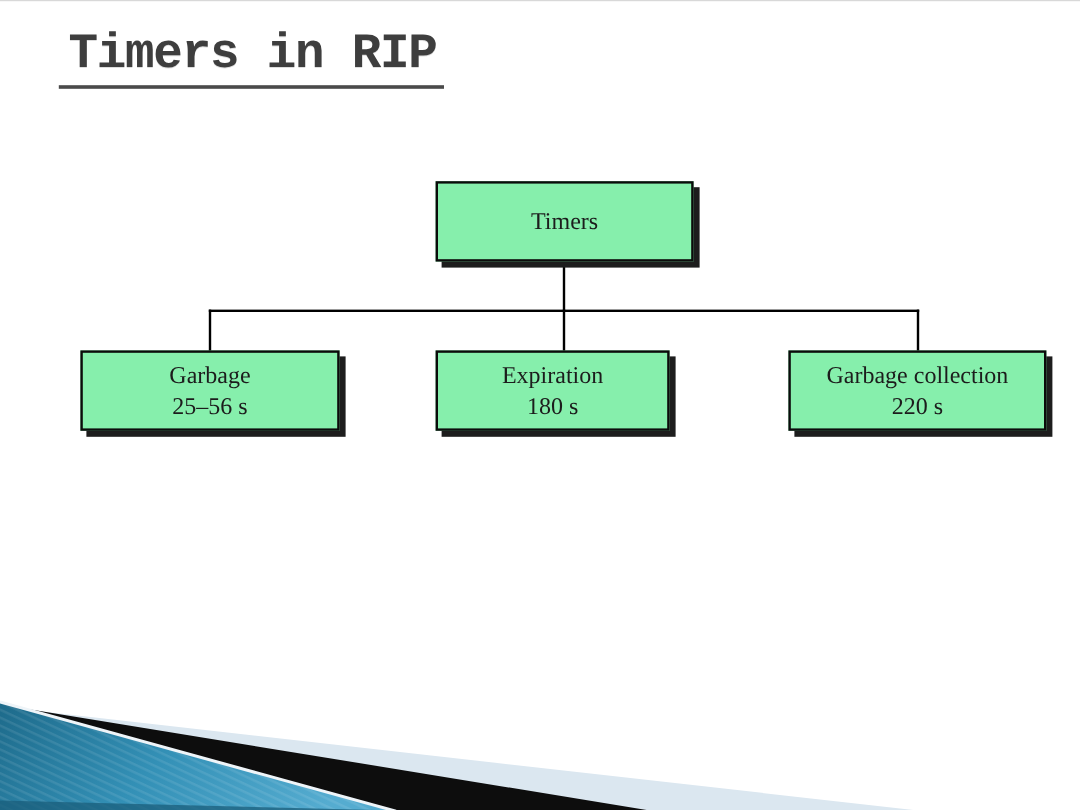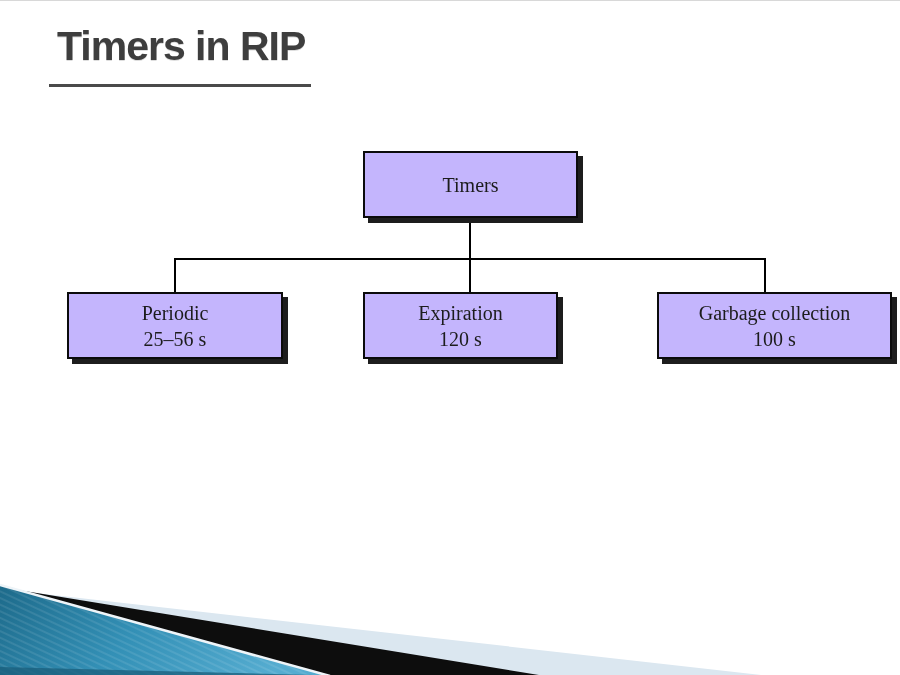--- a/index.html
+++ b/index.html
@@ -9,32 +9,32 @@
     background:#ffffff;
     overflow:hidden;
     outline:1px solid #e3e3e3;
     border-top:1px solid #d8d8d8;
     box-sizing:border-box;
     font-family:"Liberation Sans", sans-serif;
   }
   .decor{position:absolute;left:0;top:0;width:900px;height:675px;pointer-events:none;}
   .title{
     position:absolute;left:49px;top:22px;margin:0;
-    font-family:Liberation Sans, sans-serif;
+    font-family:Liberation Mono, monospace;
     font-weight:bold;font-size:41px;letter-spacing:-1px;
     color:#3e3e3e;
     border-bottom:3px solid #4a4a4a;
-    padding:0 6px 14px 8px;
+    padding:0 6px 2px 8px;
     text-shadow:0 1px 0 rgba(120,120,120,0.25);
     white-space:nowrap;
     display:inline-block;
   }
   .node{
     position:absolute;
-    background:#c4b5fd;
+    background:#86efac;
     border:2px solid #0b0b0b;
     box-shadow:5px 5px 0 0 #1d1d1d;
     display:flex;flex-direction:column;align-items:center;justify-content:center;
     font-family:"Liberation Serif", serif;
     font-size:20px;line-height:26px;color:#1c1c1c;
     text-align:center;
     box-sizing:border-box;
   }
   .node span{display:block;}
   .connector{position:absolute;background:#000000;}
@@ -71,27 +71,27 @@
   <div class="connector hline" style="left:174px;top:257px;width:592px"></div>
   <div class="connector vline" style="left:174px;top:257px;height:35px"></div>
   <div class="connector vline" style="left:469px;top:257px;height:35px"></div>
   <div class="connector vline" style="left:764px;top:257px;height:35px"></div>
 
   <div class="node" style="left:363px;top:150px;width:215px;height:67px">
     <span>Timers</span>
   </div>
 
   <div class="node" style="left:67px;top:291px;width:216px;height:67px">
-    <span>Periodic</span>
+    <span>Garbage</span>
     <span>25–56 s</span>
   </div>
 
   <div class="node" style="left:363px;top:291px;width:195px;height:67px">
     <span>Expiration</span>
-    <span>120 s</span>
+    <span>180 s</span>
   </div>
 
-  <div class="node" style="left:657px;top:291px;width:235px;height:67px">
+  <div class="node" style="left:657px;top:291px;width:215px;height:67px">
     <span>Garbage collection</span>
-    <span>100 s</span>
+    <span>220 s</span>
   </div>
 
 </div>
 
 </body></html>

